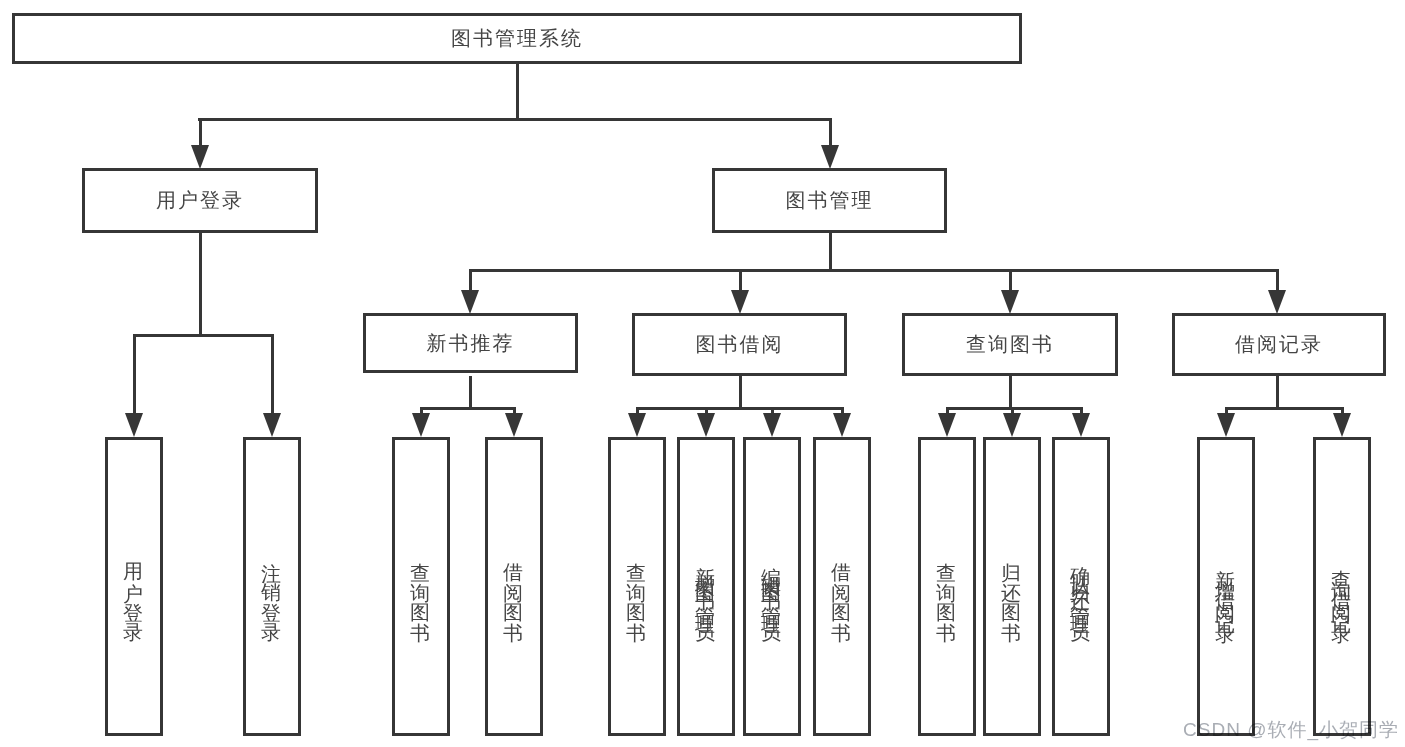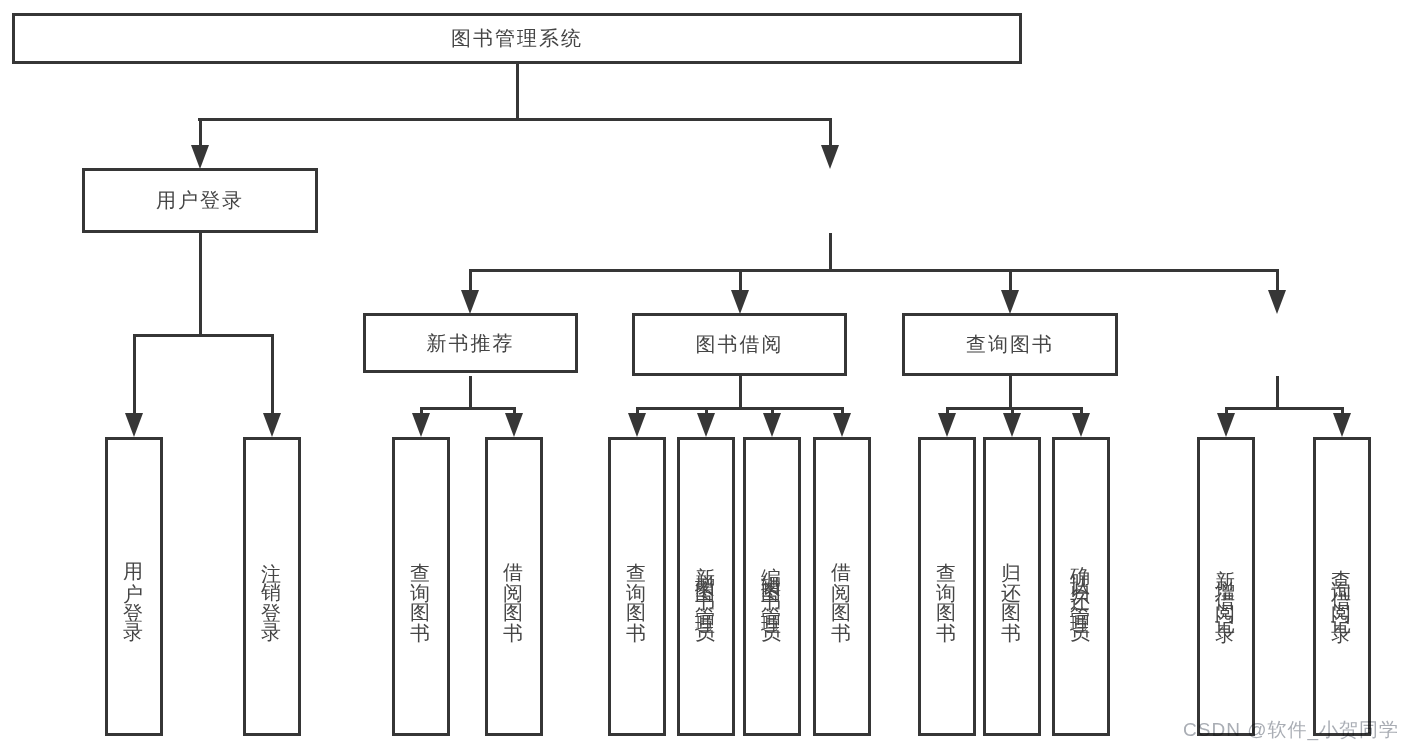--- a/index.html
+++ b/index.html
@@ -33,24 +33,26 @@
   }
 </style>
 </head>
 <body>
 
 <div id="canvas">
 
   <div class="box" style="left:12px;top:13px;width:1010px;height:51px;">图书管理系统</div>
 
   <div class="box" style="left:82px;top:168px;width:236px;height:65px;">用户登录</div>
+  <div class="box" style="left:712px;top:168px;width:235px;height:65px;">图书管理</div>
 
   <div class="box" style="left:363px;top:313px;width:215px;height:60px;">新书推荐</div>
   <div class="box" style="left:632px;top:313px;width:215px;height:63px;">图书借阅</div>
   <div class="box" style="left:902px;top:313px;width:216px;height:63px;">查询图书</div>
+  <div class="box" style="left:1172px;top:313px;width:214px;height:63px;">借阅记录</div>
 
   <div class="box leaf leaf-short" style="left:105px;top:437px;width:58px;height:299px;">用户登录</div>
   <div class="box leaf leaf-short" style="left:243px;top:437px;width:58px;height:299px;">注销登录</div>
 
   <div class="box leaf leaf-short" style="left:392px;top:437px;width:58px;height:299px;">查询图书</div>
   <div class="box leaf leaf-short" style="left:485px;top:437px;width:58px;height:299px;">借阅图书</div>
 
   <div class="box leaf leaf-short" style="left:608px;top:437px;width:58px;height:299px;">查询图书</div>
   <div class="box leaf leaf-long" style="left:677px;top:437px;width:58px;height:299px;">新增图书（管理员）</div>
   <div class="box leaf leaf-long" style="left:743px;top:437px;width:58px;height:299px;">编辑图书（管理员）</div>

